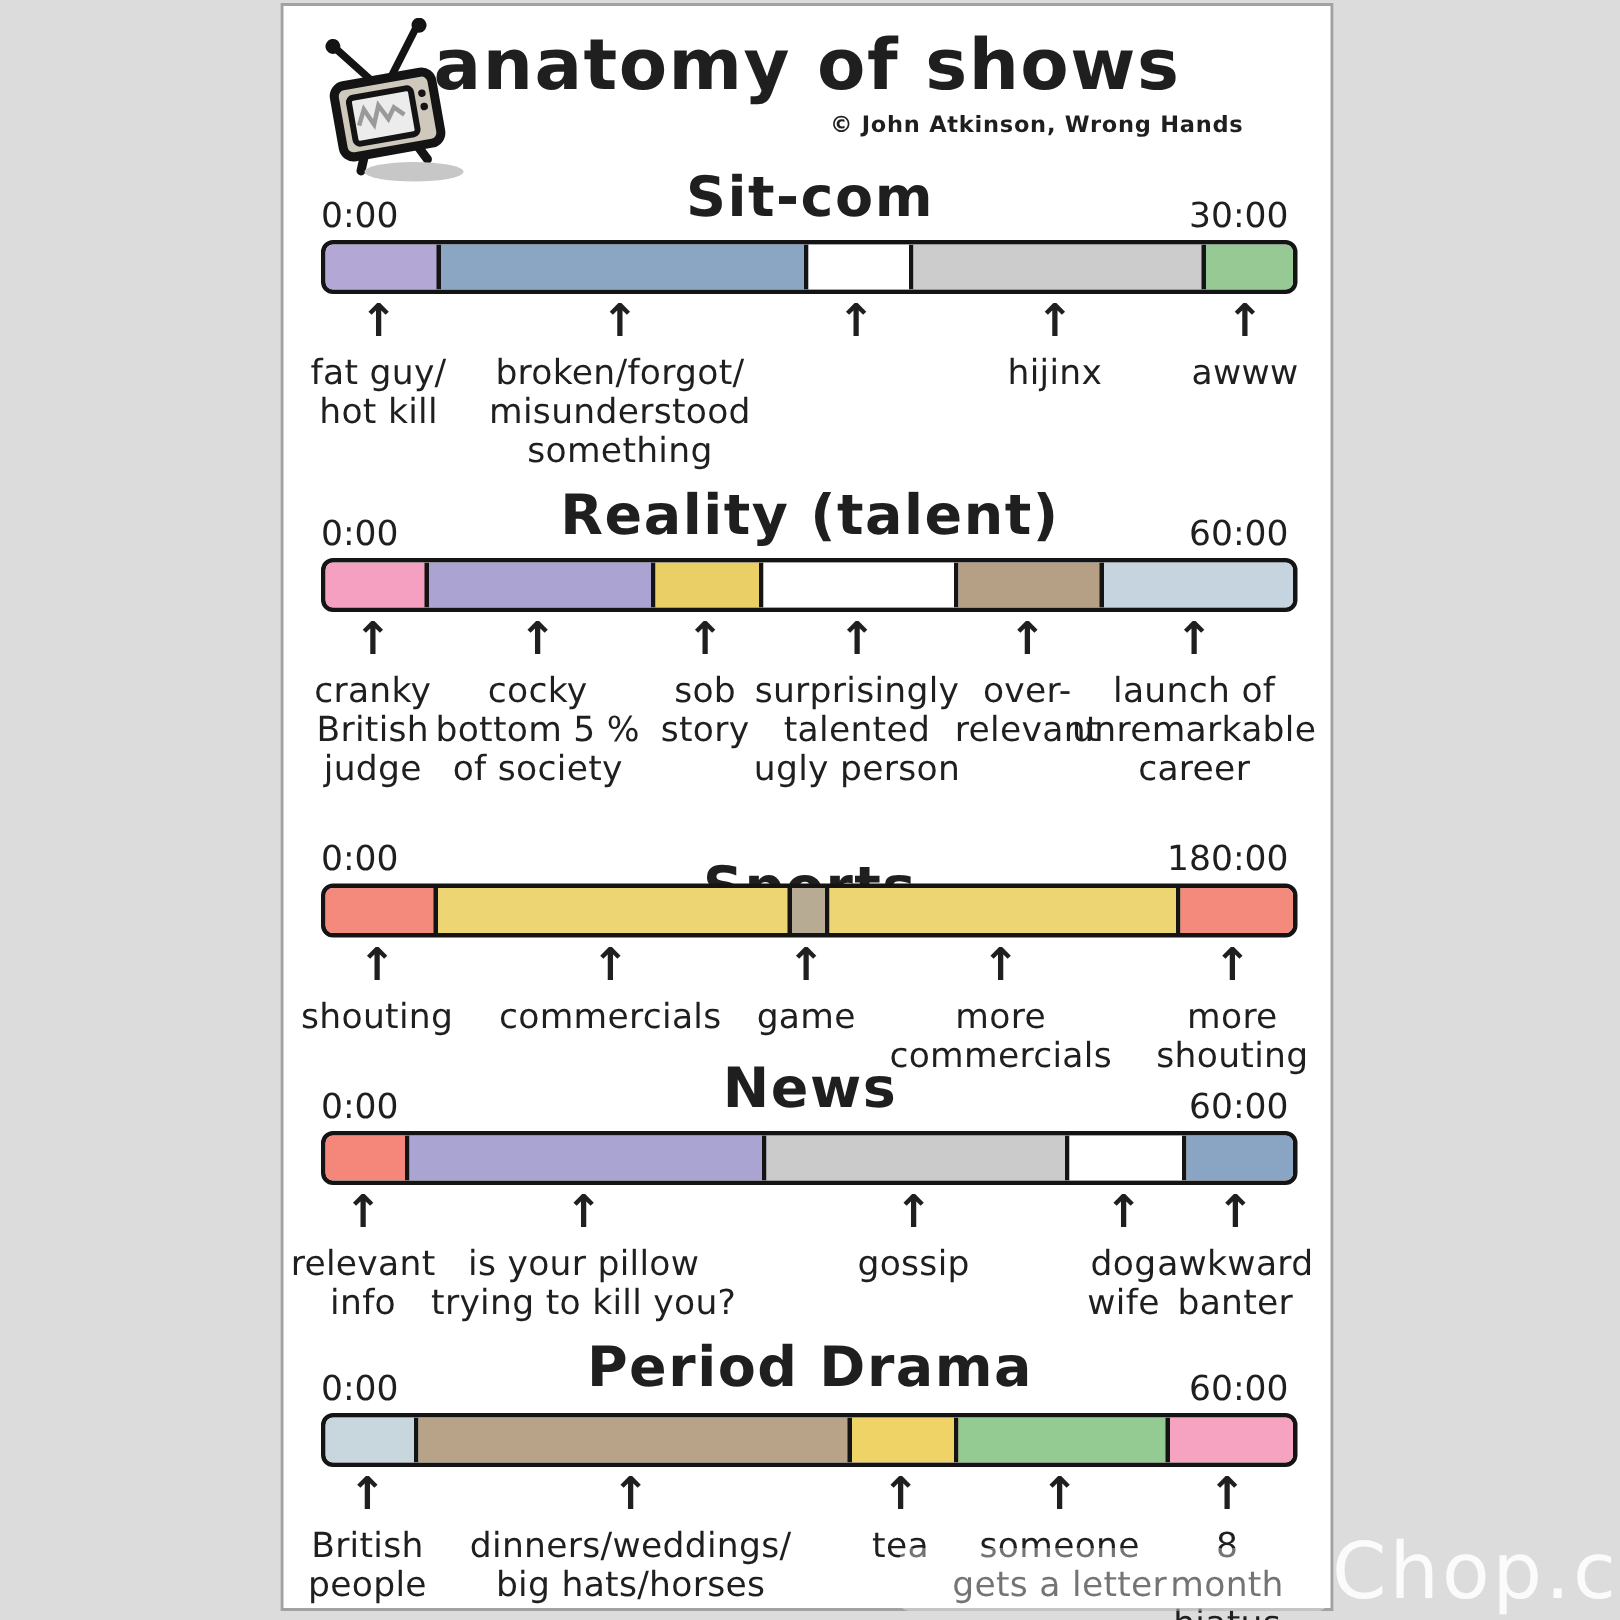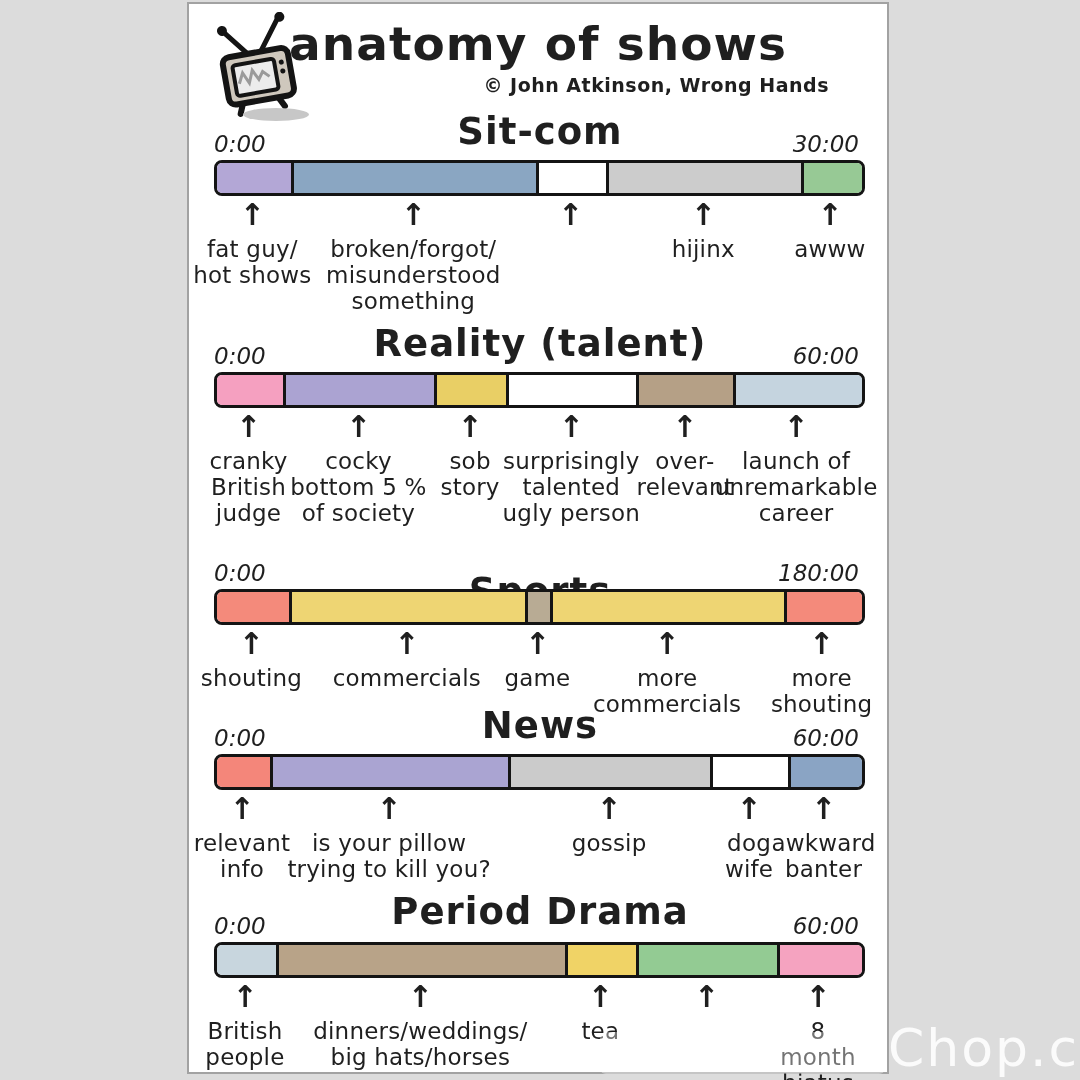--- a/index.html
+++ b/index.html
@@ -11,31 +11,31 @@
   .card {
     position:absolute; left:187px; top:2px; width:702px; height:1072px;
     background:#ffffff; border:2px solid #a2a2a2; box-sizing:border-box;
   }
   .app-title {
     position:absolute; left:0; right:0; top:12px; text-align:center;
     font-size:47px; font-weight:700; letter-spacing:1px;
   }
   .credit {
     position:absolute; right:58px; top:70px;
-    font-size:19px; font-weight:700; letter-spacing:0.5px;
+    font-size:15px; font-weight:700; letter-spacing:0.5px;
   }
   .tv-wrap { position:absolute; left:16px; top:8px; }
   .section { position:absolute; left:0; width:702px; }
   .sec-title {
     position:absolute; left:0; right:0; text-align:center;
     font-size:37px; font-weight:700; letter-spacing:1px; white-space:nowrap;
   }
   .times {
     position:absolute; left:25px; width:645px; display:flex;
-    justify-content:space-between; font-size:23px; font-style:italic; font-weight:500;
+    justify-content:space-between; font-size:23px; font-weight:500;
   }
   .bar {
     position:absolute; left:25px; width:645px; height:30px;
     display:flex; border:3px solid #141414; border-radius:8px;
     overflow:hidden; background:#fff; box-sizing:content-box;
   }
   .seg { height:100%; border-right:3px solid #141414; box-sizing:border-box; }
   .seg:last-child { border-right:none; }
   .annos { position:absolute; left:25px; width:645px; height:150px; }
   .anno { position:absolute; transform:translateX(-50%); text-align:center; }
@@ -93,21 +93,21 @@
           <div class="seg" style="width: 11.9%; background: rgb(179, 167, 214);"></div>
           <div class="seg" style="width: 38%; background: rgb(138, 166, 194);"></div>
           <div class="seg" style="width: 10.8%; background: rgb(255, 255, 255);"></div>
           <div class="seg" style="width: 30.3%; background: rgb(204, 204, 204);"></div>
           <div class="seg" style="width: 9%; background: rgb(151, 201, 149);"></div>
         </div>
         <div class="annos" style="top: 196px;">
           <div class="anno" style="left: 5.95%;">
             <span class="arrow">↑</span>
             <span class="lbl">fat guy/
-hot shows</span>
+hot kill</span>
           </div>
           <div class="anno" style="left: 30.9%;">
             <span class="arrow">↑</span>
             <span class="lbl">broken/forgot/
 misunderstood
 something</span>
           </div>
           <div class="anno" style="left: 55.3%;">
             <span class="arrow">↑</span>
           </div>
@@ -273,20 +273,22 @@
             <span class="arrow">↑</span>
             <span class="lbl">dinners/weddings/
 big hats/horses</span>
           </div>
           <div class="anno" style="left: 59.9%;">
             <span class="arrow">↑</span>
             <span class="lbl">tea</span>
           </div>
           <div class="anno" style="left: 76.35%;">
             <span class="arrow">↑</span>
+            <span class="lbl">someone
+gets a letter</span>
           </div>
           <div class="anno" style="left: 93.65%;">
             <span class="arrow">↑</span>
             <span class="lbl">8 month
 hiatus</span>
           </div>
         </div>
       </div>
     </div>
 </div>

